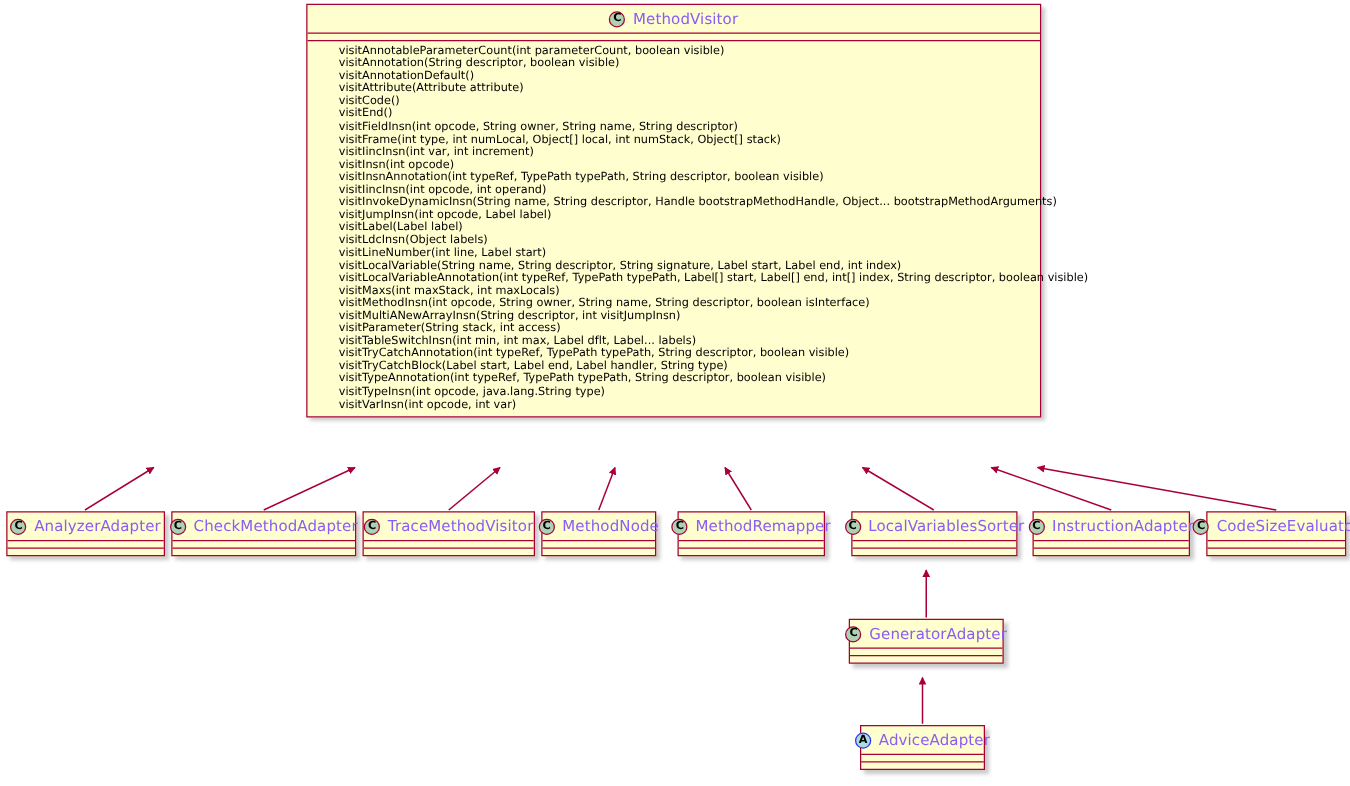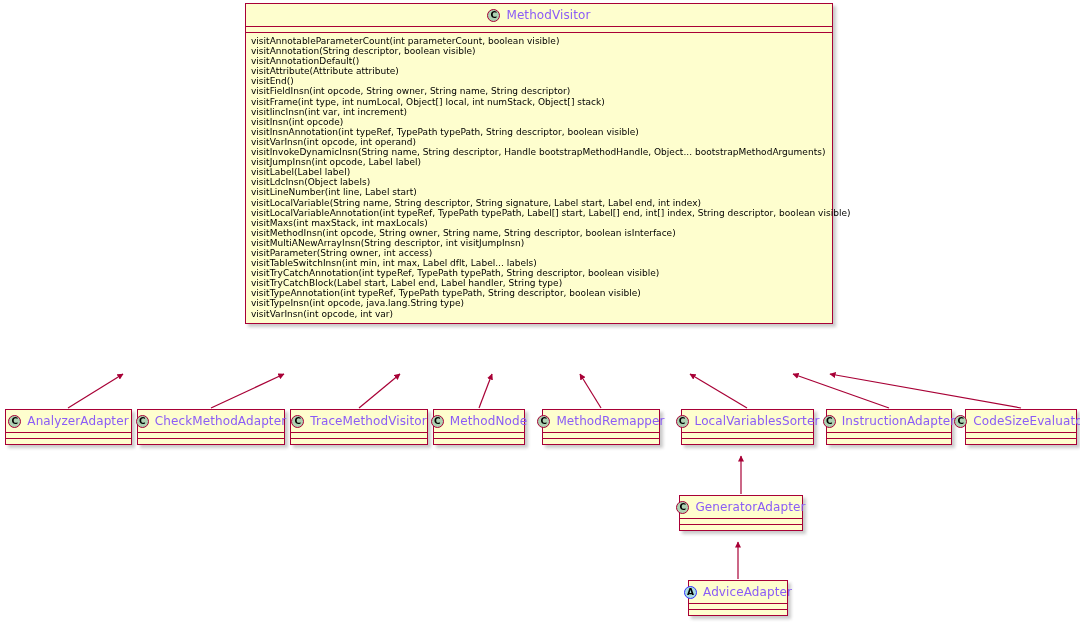--- a/index.html
+++ b/index.html
@@ -95,20 +95,21 @@
   }
 
   
   #cls-methodvisitor {
     left: 245px;
     top: 3px;
     width: 588px;
   }
   #cls-methodvisitor .compartment.methods {
     padding: 3px 0 4px 5px;
+    margin-left: 20px;
   }
 
   
   .leaf { width: auto; }
 </style>
 </head>
 <body>
 
 <div id="canvas">
 
@@ -138,38 +139,39 @@
       <span class="uml-title-text">MethodVisitor</span>
     </div>
     <div class="sep"></div>
     <div class="compartment empty"></div>
     <div class="sep"></div>
     <div class="compartment methods" id="methodvisitor-methods">
         <div class="method-line">visitAnnotableParameterCount(int parameterCount, boolean visible)</div>
         <div class="method-line">visitAnnotation(String descriptor, boolean visible)</div>
         <div class="method-line">visitAnnotationDefault()</div>
         <div class="method-line">visitAttribute(Attribute attribute)</div>
+        <div class="method-line">visitCode()</div>
         <div class="method-line">visitEnd()</div>
         <div class="method-line">visitFieldInsn(int opcode, String owner, String name, String descriptor)</div>
         <div class="method-line">visitFrame(int type, int numLocal, Object[] local, int numStack, Object[] stack)</div>
         <div class="method-line">visitIincInsn(int var, int increment)</div>
         <div class="method-line">visitInsn(int opcode)</div>
         <div class="method-line">visitInsnAnnotation(int typeRef, TypePath typePath, String descriptor, boolean visible)</div>
-        <div class="method-line">visitVarInsn(int opcode, int operand)</div>
+        <div class="method-line">visitIincInsn(int opcode, int operand)</div>
         <div class="method-line">visitInvokeDynamicInsn(String name, String descriptor, Handle bootstrapMethodHandle, Object... bootstrapMethodArguments)</div>
         <div class="method-line">visitJumpInsn(int opcode, Label label)</div>
         <div class="method-line">visitLabel(Label label)</div>
         <div class="method-line">visitLdcInsn(Object labels)</div>
         <div class="method-line">visitLineNumber(int line, Label start)</div>
         <div class="method-line">visitLocalVariable(String name, String descriptor, String signature, Label start, Label end, int index)</div>
         <div class="method-line">visitLocalVariableAnnotation(int typeRef, TypePath typePath, Label[] start, Label[] end, int[] index, String descriptor, boolean visible)</div>
         <div class="method-line">visitMaxs(int maxStack, int maxLocals)</div>
         <div class="method-line">visitMethodInsn(int opcode, String owner, String name, String descriptor, boolean isInterface)</div>
         <div class="method-line">visitMultiANewArrayInsn(String descriptor, int visitJumpInsn)</div>
-        <div class="method-line">visitParameter(String owner, int access)</div>
+        <div class="method-line">visitParameter(String stack, int access)</div>
         <div class="method-line">visitTableSwitchInsn(int min, int max, Label dflt, Label... labels)</div>
         <div class="method-line">visitTryCatchAnnotation(int typeRef, TypePath typePath, String descriptor, boolean visible)</div>
         <div class="method-line">visitTryCatchBlock(Label start, Label end, Label handler, String type)</div>
         <div class="method-line">visitTypeAnnotation(int typeRef, TypePath typePath, String descriptor, boolean visible)</div>
         <div class="method-line">visitTypeInsn(int opcode, java.lang.String type)</div>
         <div class="method-line">visitVarInsn(int opcode, int var)</div>
       </div>
   </div>
 
 <div class="uml-class leaf" style="left: 5px; top: 409px; width: 127px;">

